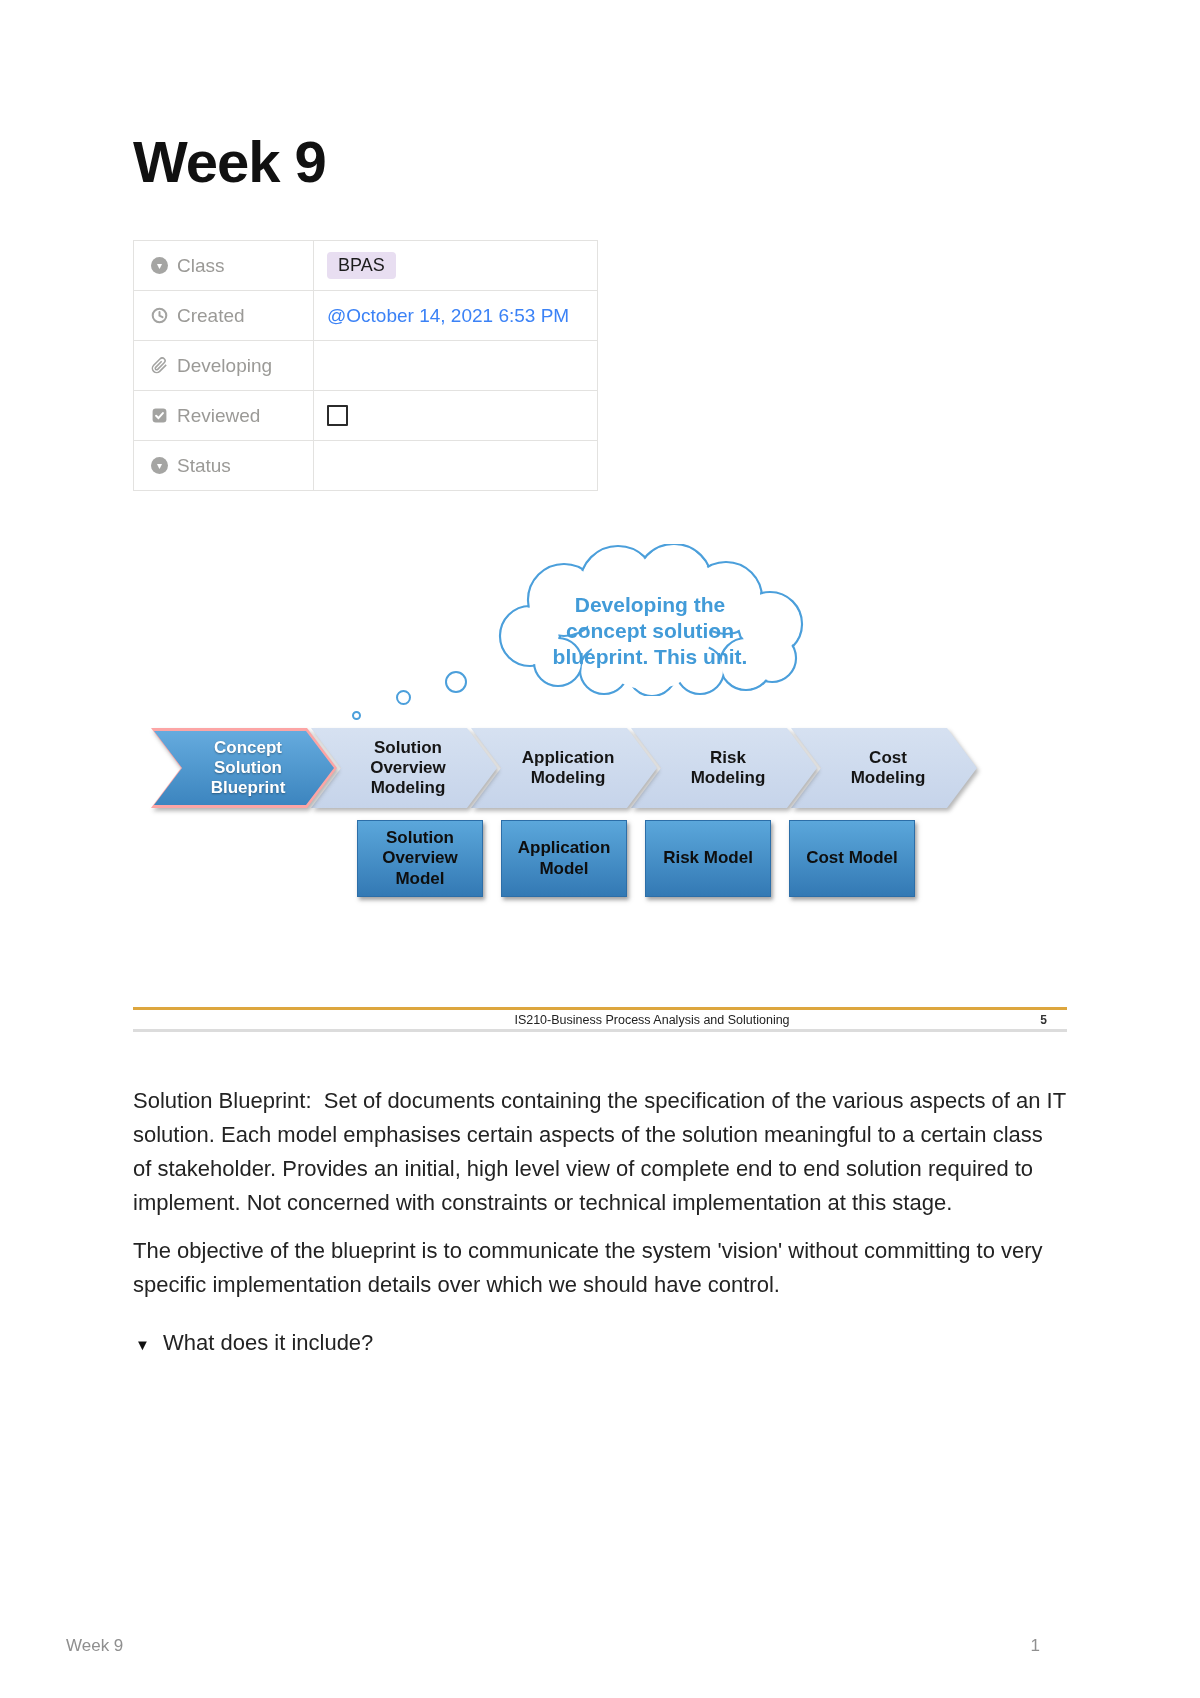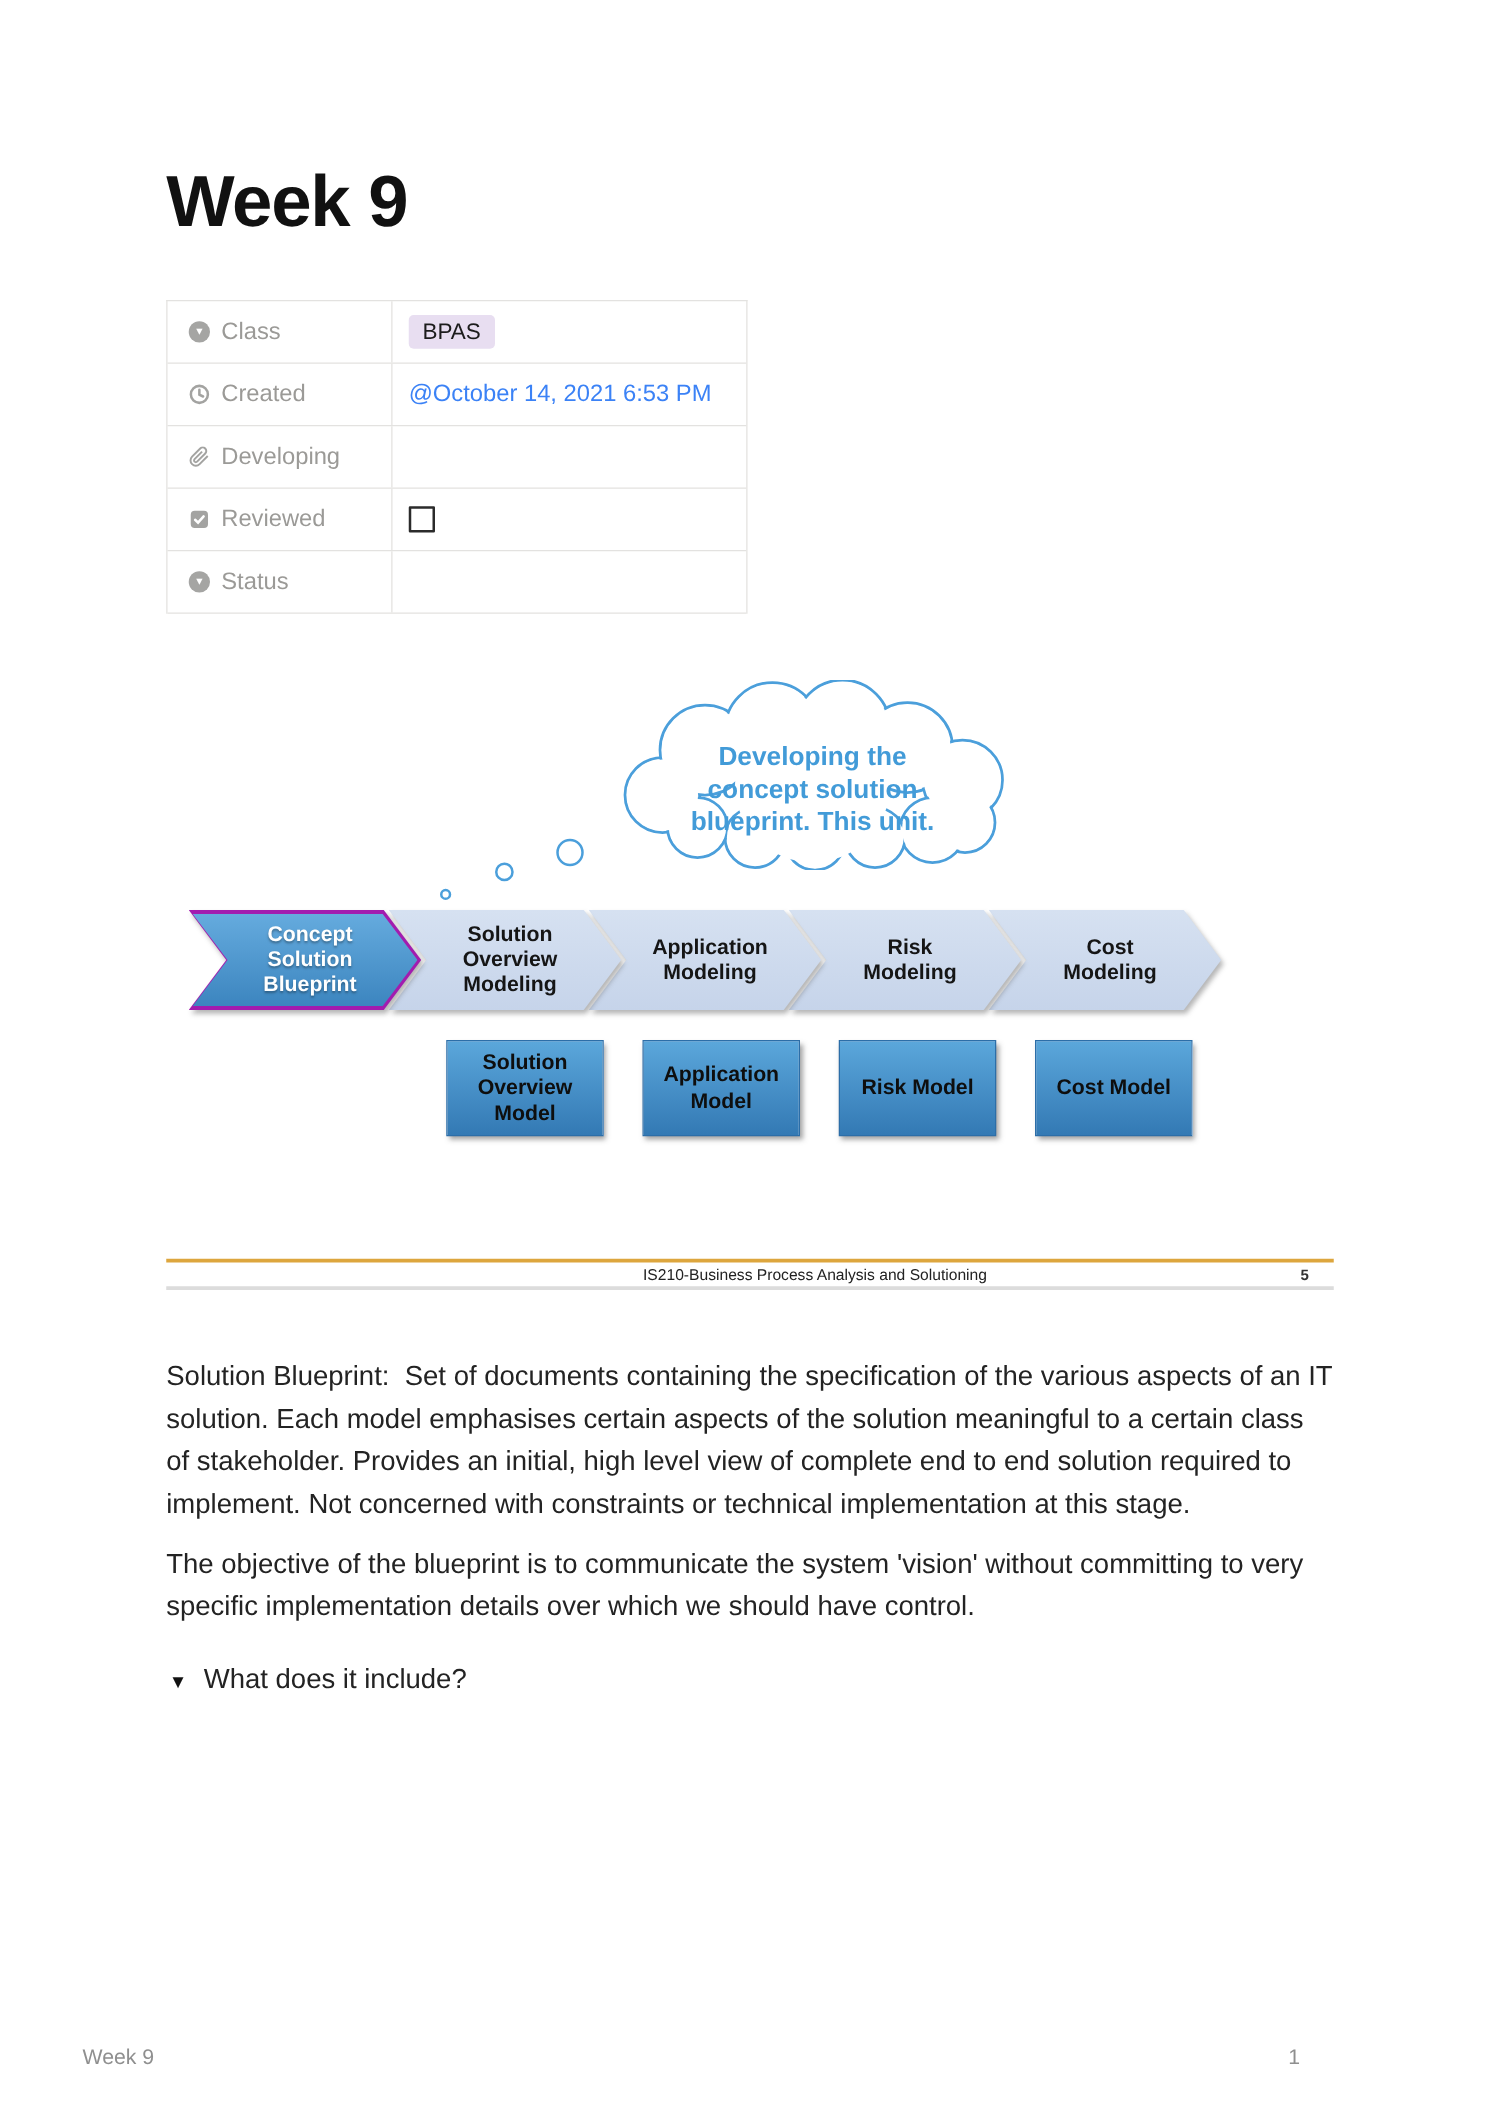--- a/index.html
+++ b/index.html
@@ -61,31 +61,31 @@
   .chev-row .chev-wrap:nth-child(4){ z-index: 2; }
   .chev-row .chev-wrap:nth-child(5){ z-index: 1; }
   .chev {
     width: 186px; height: 80px; position: relative;
     clip-path: polygon(0 0, calc(100% - 30px) 0, 100% 50%, calc(100% - 30px) 100%, 0 100%, 30px 50%);
     background: linear-gradient(#d6e1f1, #c6d4ea);
     display: flex; align-items: center; justify-content: center; text-align: center;
     font-weight: 700; font-size: 17px; line-height: 1.18; color: #151515;
     padding: 0 32px 0 40px;
   }
-  .chev.first { background: #a21caf; padding: 0; }
+  .chev.first { background: #fca5a5; padding: 0; }
   .chev-fill {
     position: absolute; inset: 3px;
     clip-path: polygon(0 0, calc(100% - 28px) 0, 100% 50%, calc(100% - 28px) 100%, 0 100%, 28px 50%);
     background: linear-gradient(#65abde, #3c85bf);
     display: flex; align-items: center; justify-content: center; text-align: center;
     font-weight: 700; font-size: 17px; line-height: 1.18; color: #ffffff;
     padding: 0 30px 0 38px; text-shadow: 0 1px 2px rgba(0,0,0,0.35);
   }
 
-  .box-row { position: absolute; left: 224px; top: 312px; display: flex; gap: 31px; }
+  .box-row { position: absolute; left: 224px; top: 300px; display: flex; gap: 18px; }
   .model-box {
     width: 126px; height: 77px;
     background: linear-gradient(#5ba7db, #3379b4);
     border: 1px solid #2c6ea8; box-shadow: 2px 3px 4px rgba(70,70,70,0.5);
     display: flex; align-items: center; justify-content: center; text-align: center;
     font-weight: 700; font-size: 17px; line-height: 1.18; color: #0e0e0e;
   }
 
   .gold-line { position: absolute; left: 0; top: 487px; width: 100%; height: 3px; background: #dda63e; }
   .slide-footer {

